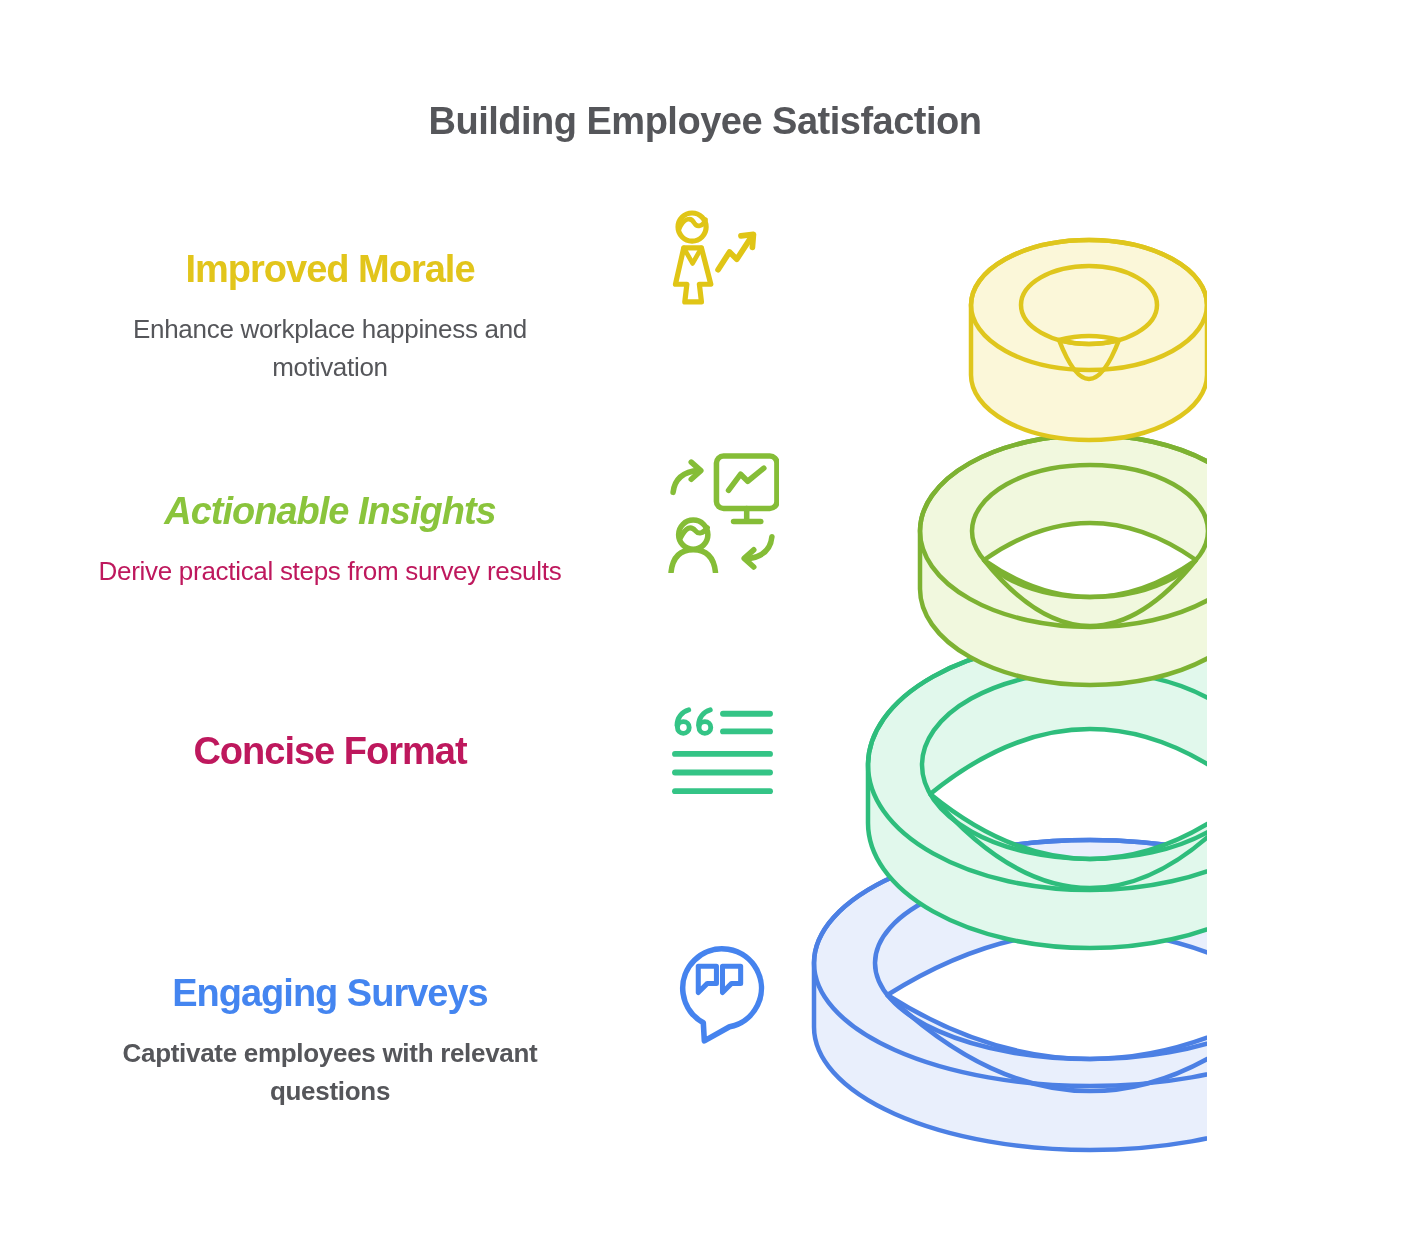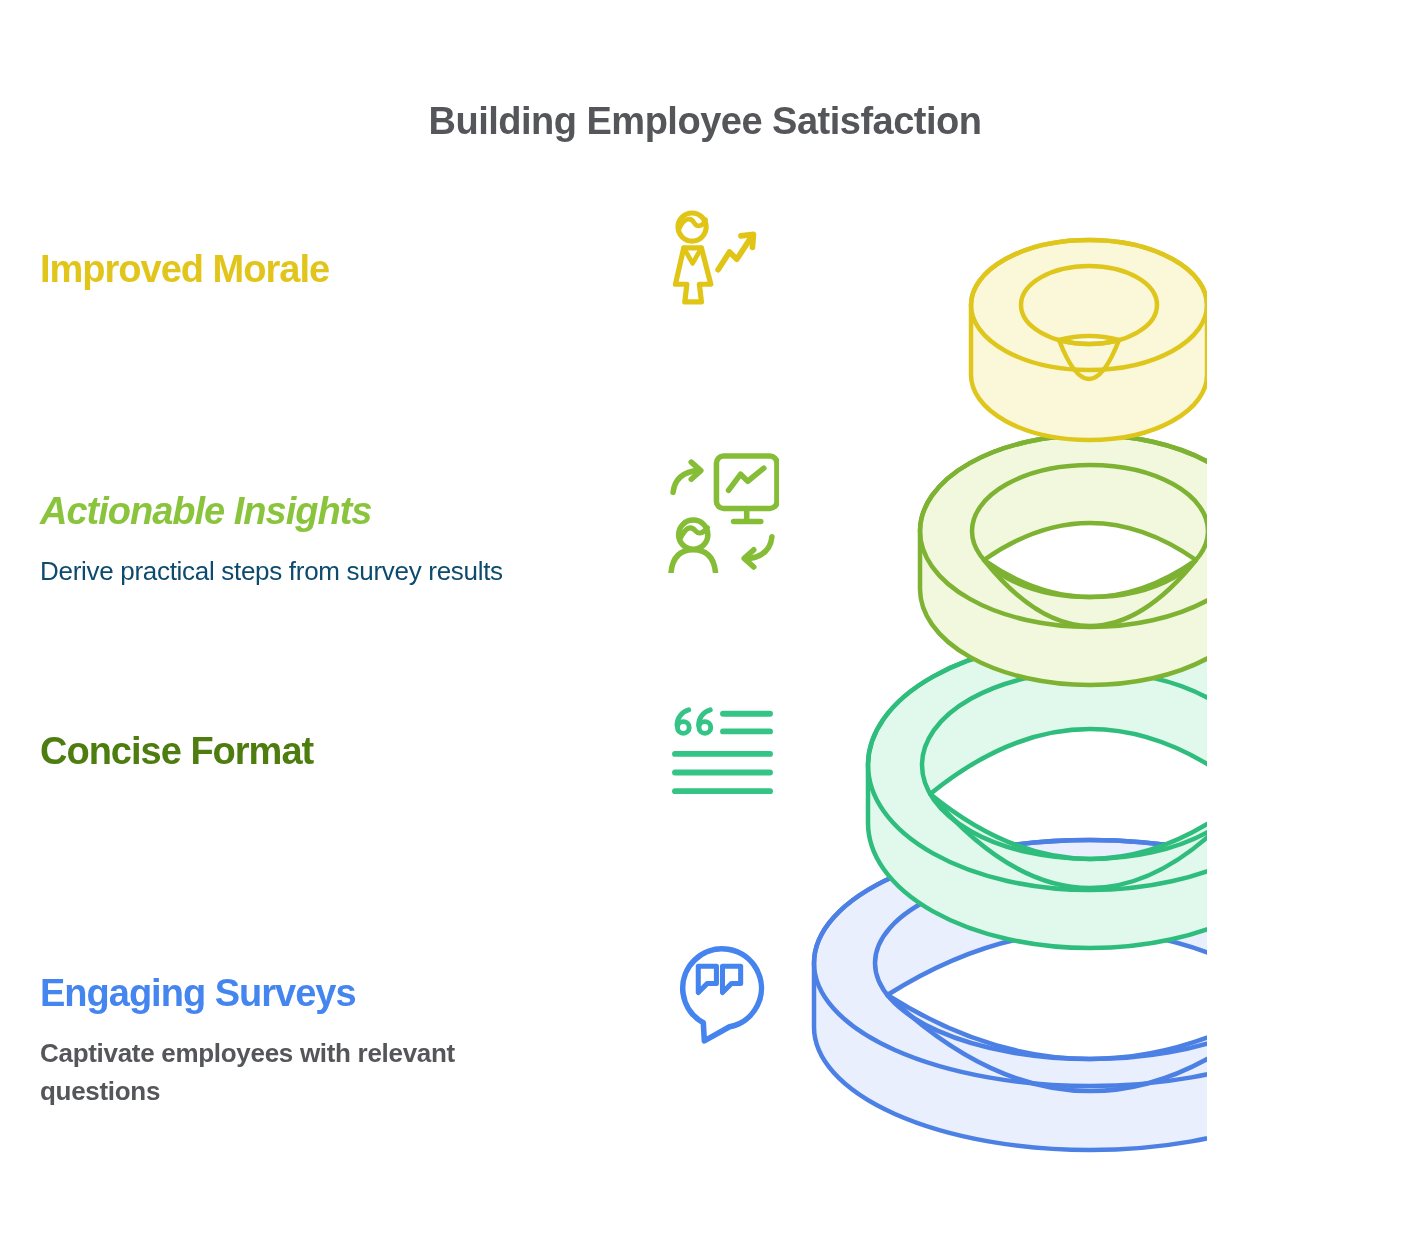--- a/index.html
+++ b/index.html
@@ -4,21 +4,21 @@
 <style>
   html,body{margin:0;padding:0;background:#ffffff;}
   #canvas{
     position:relative;width:1207px;height:1256px;background:#ffffff;overflow:hidden;
     font-family:"Liberation Sans",sans-serif;
   }
   .page-title{
     position:absolute;top:100px;left:0;width:1410px;text-align:center;
     font-size:38px;font-weight:700;letter-spacing:-0.5px;margin:0;
   }
-  .section{position:absolute;left:40px;width:580px;text-align:left;}
+  .section{position:absolute;left:40px;width:580px;text-align:center;}
   .section h2{
     margin:0;font-size:38px;font-weight:700;letter-spacing:-1px;line-height:42px;
   }
   .section p{
     margin:20px 0 0 0;font-size:26px;line-height:38px;letter-spacing:-0.3px;
     white-space:pre-line;
   }
   .icon{position:absolute;}
   .icon svg{display:block;width:100%;height:100%;}
   #rings-svg{position:absolute;left:0;top:0;width:1410px;height:1256px;}
@@ -57,54 +57,56 @@
         <ellipse cx="1089" cy="305" rx="118" ry="65" fill="none" stroke="#DFC61D" stroke-width="4.5"></ellipse>
         <ellipse cx="1089" cy="305" rx="68" ry="39" fill="none" stroke="#DFC61D" stroke-width="4.5"></ellipse>
         <path d="M 1059.002147786723 340 Q 1089 418 1118.997852213277 340" fill="none" stroke="#DFC61D" stroke-width="4.5"></path>
       </g>
     </svg>
 
   <h1 class="page-title" style="color: rgb(85, 86, 90);">Building Employee Satisfaction</h1>
 
   <div class="section s1">
     <h2 style="color: rgb(226, 197, 27);">Improved Morale</h2>
+    <p style="color: rgb(85, 86, 90);">Enhance workplace happiness and
+motivation</p>
   </div>
   <div class="icon" id="icon1" style="color: rgb(224, 197, 22);">
     <svg viewBox="0 0 100 105" fill="none" stroke="currentColor" stroke-width="5" stroke-linecap="round" stroke-linejoin="round">
       <circle cx="27" cy="16" r="13.5"></circle>
       <path d="M14.5 18 C19 7, 26 6, 29 12 C31.5 16.5, 37 16, 40 9" stroke-width="4.5"></path>
       <path d="M19 36 L36 36 L45 71 L34 71 L36 88 L20 88 L22 71 L11 71 Z"></path>
       <path d="M19 36 L27.5 51 L36 36" stroke-width="4.5"></path>
       <path d="M52 57 L63 40 L70 47 L85 24" stroke-width="5.5"></path>
       <path d="M74 24.5 L86 23 L85 35.5" stroke-width="5.5"></path>
     </svg>
   </div>
 
   <div class="section s2">
     <h2 style="color: rgb(138, 196, 60); font-style: italic;">Actionable Insights</h2>
-    <p style="color: #0c4a6e; margin-top: 20px;">Derive practical steps from survey results</p>
+    <p style="color: #be185d; margin-top: 20px;">Derive practical steps from survey results</p>
   </div>
   <div class="icon" id="icon2" style="color: rgb(133, 189, 55);">
     <svg viewBox="0 0 112 122" fill="none" stroke="currentColor" stroke-width="5.5" stroke-linecap="round" stroke-linejoin="round">
       <path d="M7 42 Q9 22 33 20"></path>
       <path d="M25 12 L34.5 20.5 L25 29"></path>
       <rect x="50" y="6" width="60" height="52" rx="7"></rect>
       <path d="M62 40 L74 24 L81 31 L97 18"></path>
       <path d="M80 58 L80 69"></path>
       <path d="M67 71 L94 71"></path>
       <circle cx="27" cy="84" r="14.5"></circle>
       <path d="M14.5 87 Q22 72 29 80 Q34 86 41 77" stroke-width="5"></path>
       <path d="M5 121 C7 103 17 99 27 99 C37 99 47 103 49 121"></path>
       <path d="M105 86 Q103 106 79 108"></path>
       <path d="M87 116 L77.5 107.5 L87 99"></path>
     </svg>
   </div>
 
   <div class="section s3">
-    <h2 style="color: #4d7c0f;">Concise Format</h2>
+    <h2 style="color: #be185d;">Concise Format</h2>
   </div>
   <div class="icon" id="icon3" style="color: rgb(52, 196, 134);">
     <svg viewBox="0 0 108 98" fill="none" stroke="currentColor" stroke-width="6" stroke-linecap="round" stroke-linejoin="round">
       <path d="M19 8 C12 10 7 16 7 24" stroke-width="5"></path>
       <circle cx="13.5" cy="26" r="6" stroke-width="5"></circle>
       <path d="M41 8 C34 10 29 16 29 24" stroke-width="5"></path>
       <circle cx="35.5" cy="26" r="6" stroke-width="5"></circle>
       <path d="M54 12 L102 12"></path>
       <path d="M54 30 L102 30"></path>
       <path d="M5 53 L102 53"></path>

